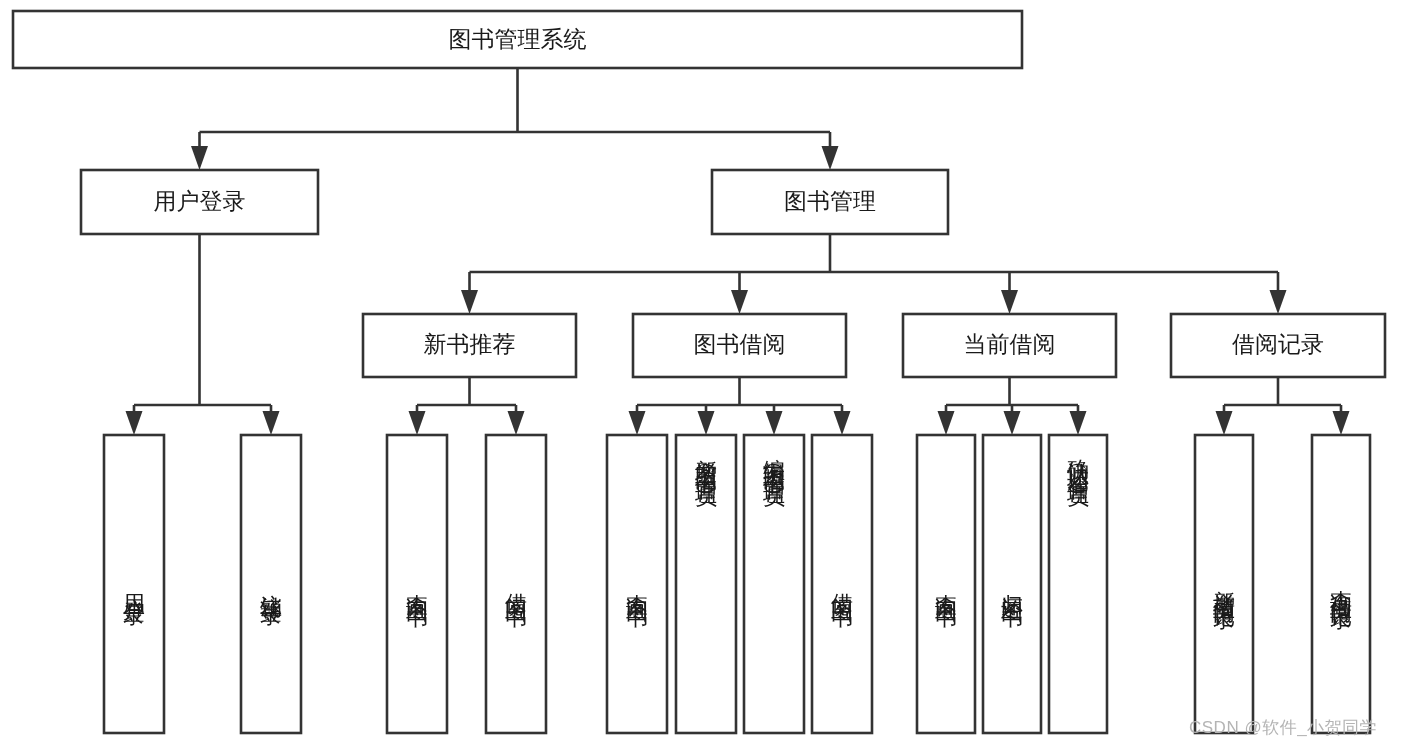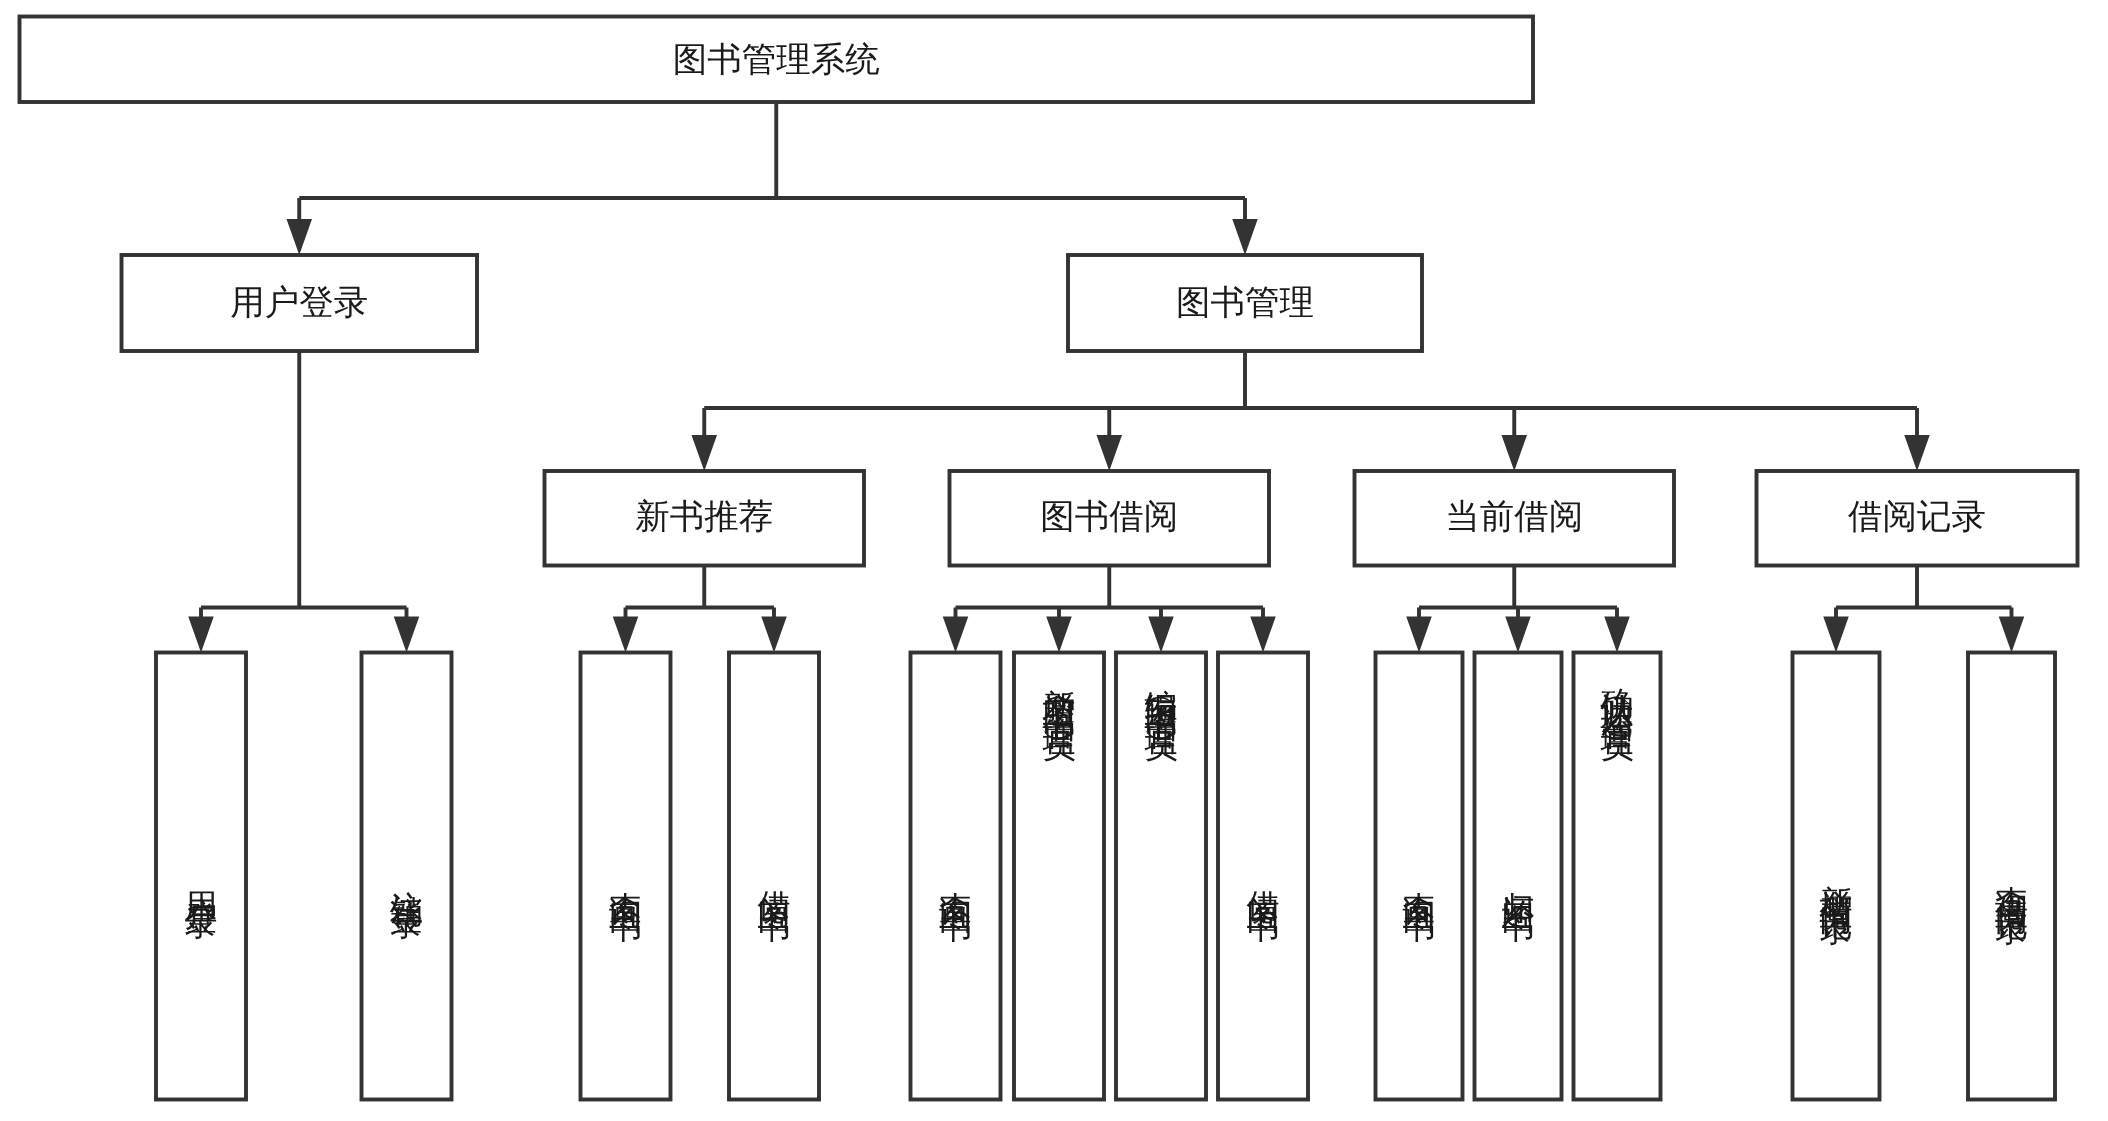--- a/index.html
+++ b/index.html
@@ -207,14 +207,15 @@
   <div class="leaf-text-wrap" style="left:1049px; top:435px; width:58px; height:298px; align-items:flex-start;">
     <span class="leaf-text" style="margin-top:6px;">确认归还（管理员）</span>
   </div>
   <div class="leaf-text-wrap" style="left:1195px; top:435px; width:58px; height:298px;">
     <span class="leaf-text">新增借阅记录</span>
   </div>
   <div class="leaf-text-wrap" style="left:1312px; top:435px; width:58px; height:298px;">
     <span class="leaf-text">查询借阅记录</span>
   </div>
 
+  <div class="watermark">CSDN @软件_小贺同学</div>
 
 </div>
 
 </body></html>

